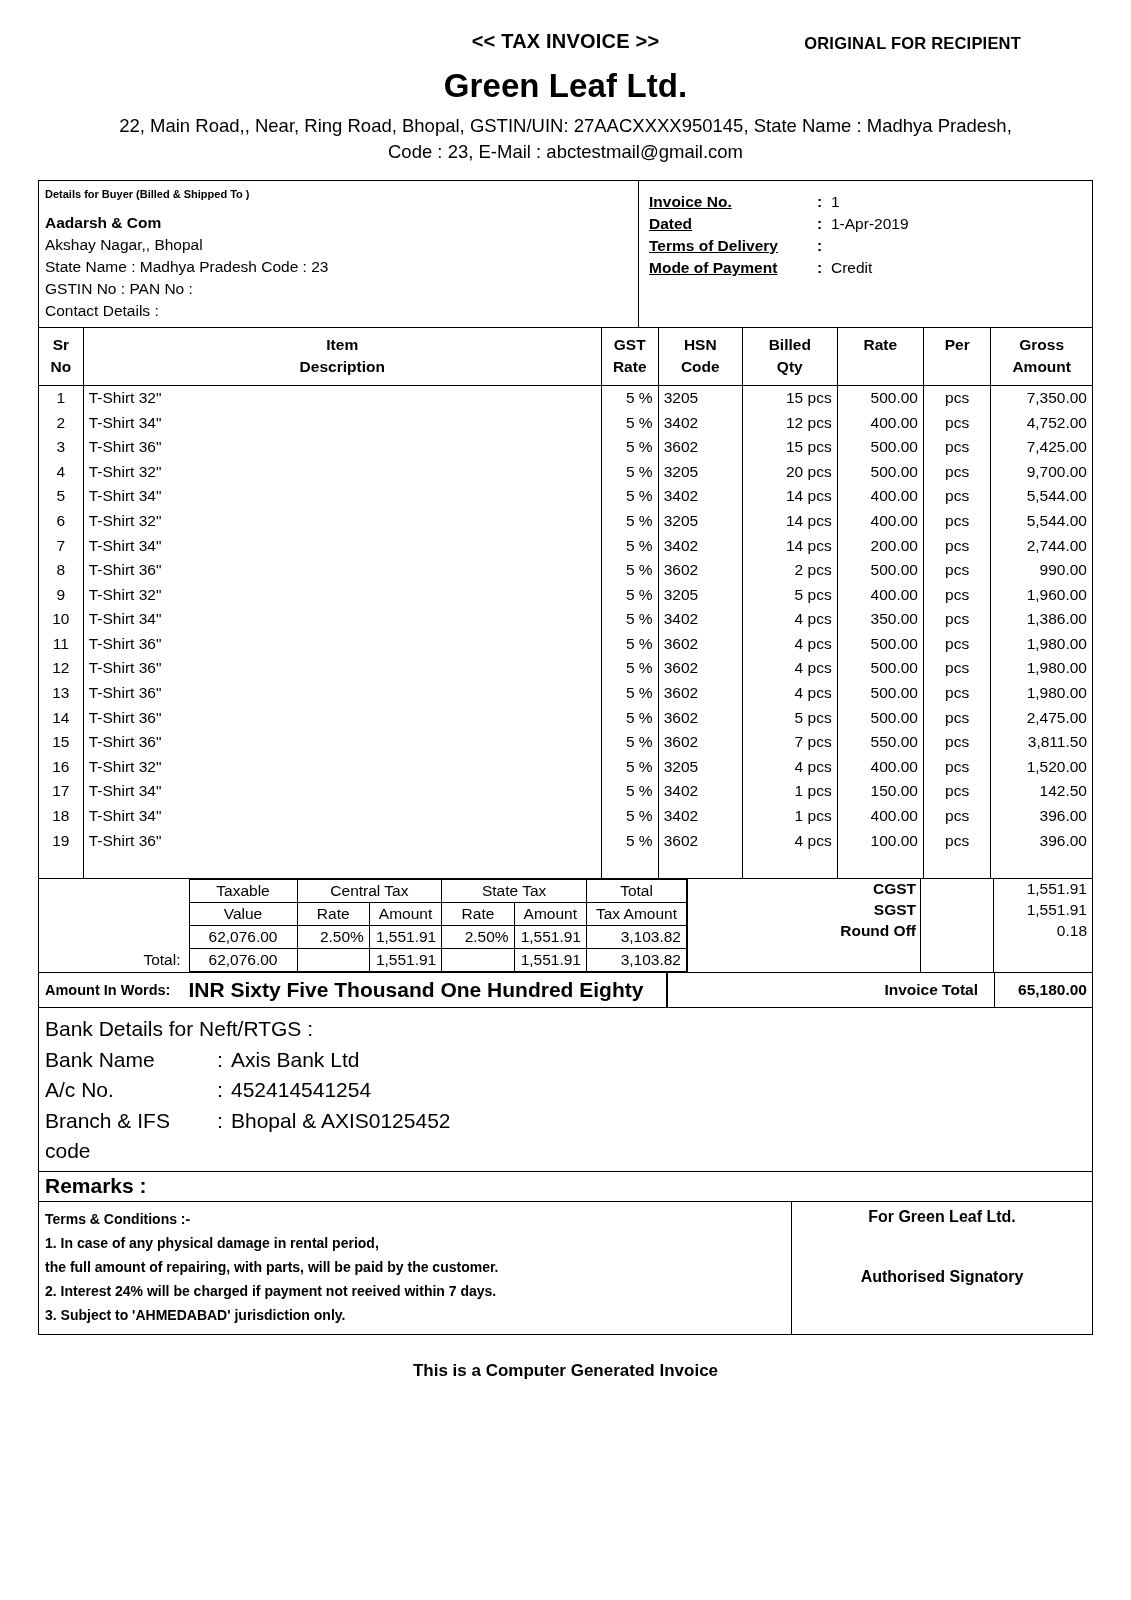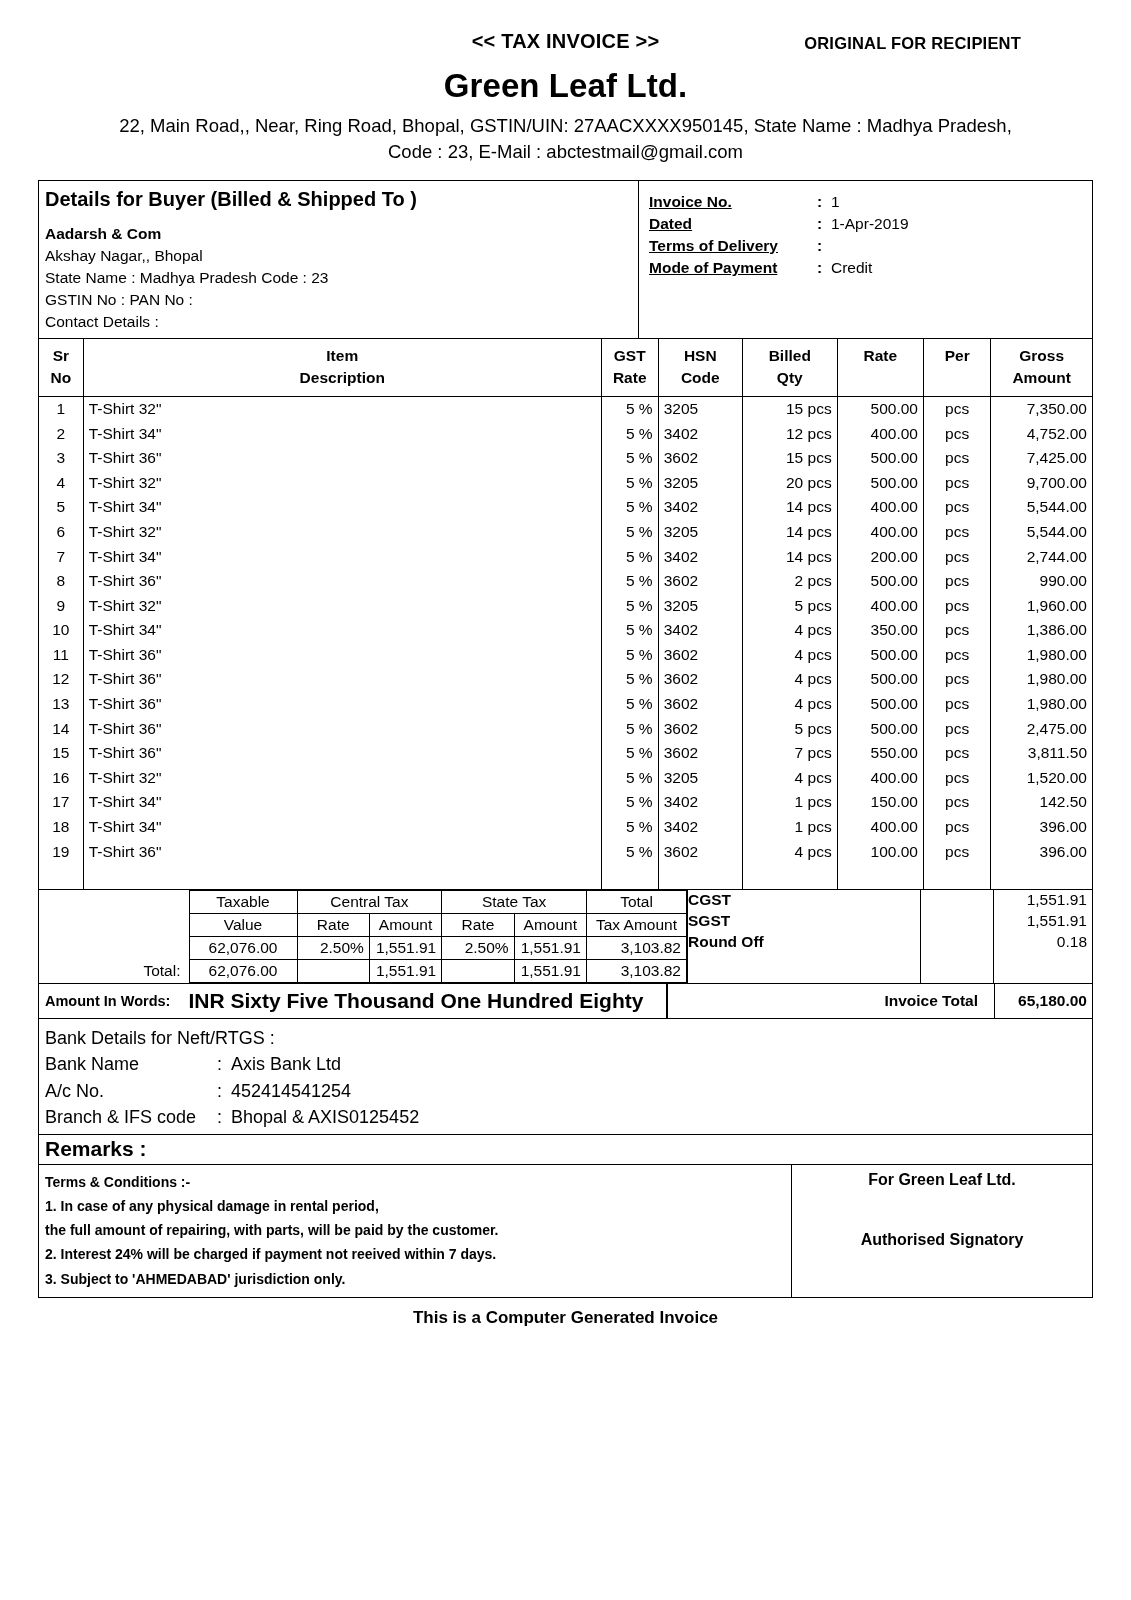--- a/index.html
+++ b/index.html
@@ -69,21 +69,21 @@
     display: flex;
     border-bottom: 1.6px solid #000;
   }
   .buyer-cell {
     width: 600px;
     border-right: 1.6px solid #000;
     padding: 7px 6px 5px 6px;
   }
   .buyer-title {
     font-weight: bold;
-    font-size: 20px;
+    font-size: 11px;
     margin-bottom: 12px;
   }
   .buyer-name {
     font-weight: bold;
     font-size: 15.5px;
     line-height: 1.42;
   }
   .buyer-line {
     font-size: 15.5px;
     line-height: 1.42;
@@ -189,20 +189,21 @@
     flex-direction: column;
     border-left: 1px solid #000;
   }
   .rs-row {
     display: flex;
     font-size: 15.5px;
     line-height: 1.35;
   }
   .rs-label {
     flex: 1;
+    text-align: right;
     font-weight: bold;
     padding-right: 4px;
   }
   .rs-mid {
     width: 74px;
     border-left: 1px solid #000;
     border-right: 1px solid #000;
   }
   .rs-val {
     width: 98px;
@@ -253,21 +254,21 @@
     height: 36px;
     line-height: 36px;
   }
 
   
   .bank-block {
     padding: 6px 6px 4px 6px;
     border-bottom: 1.6px solid #000;
   }
   .bank-line {
-    font-size: 18px;
+    font-size: 21px;
     line-height: 1.45;
     display: flex;
   }
   .bank-key { width: 172px; }
   .bank-colon { width: 14px; }
 
   .remarks {
     font-size: 21px;
     font-weight: bold;
     padding: 2px 6px 3px 6px;
@@ -298,21 +299,21 @@
   }
   .auth-sign {
     font-size: 16px;
     font-weight: bold;
   }
 
   .footer-note {
     text-align: center;
     font-size: 17px;
     font-weight: bold;
-    margin-top: 10px;
+    margin-top: 26px;
   }
 </style>
 </head>
 <body>
 
 <div class="page">
 
   <div class="top-header">
     <div class="tax-invoice-line">&lt;&lt; TAX INVOICE &gt;&gt;</div>
     <div class="original-for">ORIGINAL FOR RECIPIENT</div>

